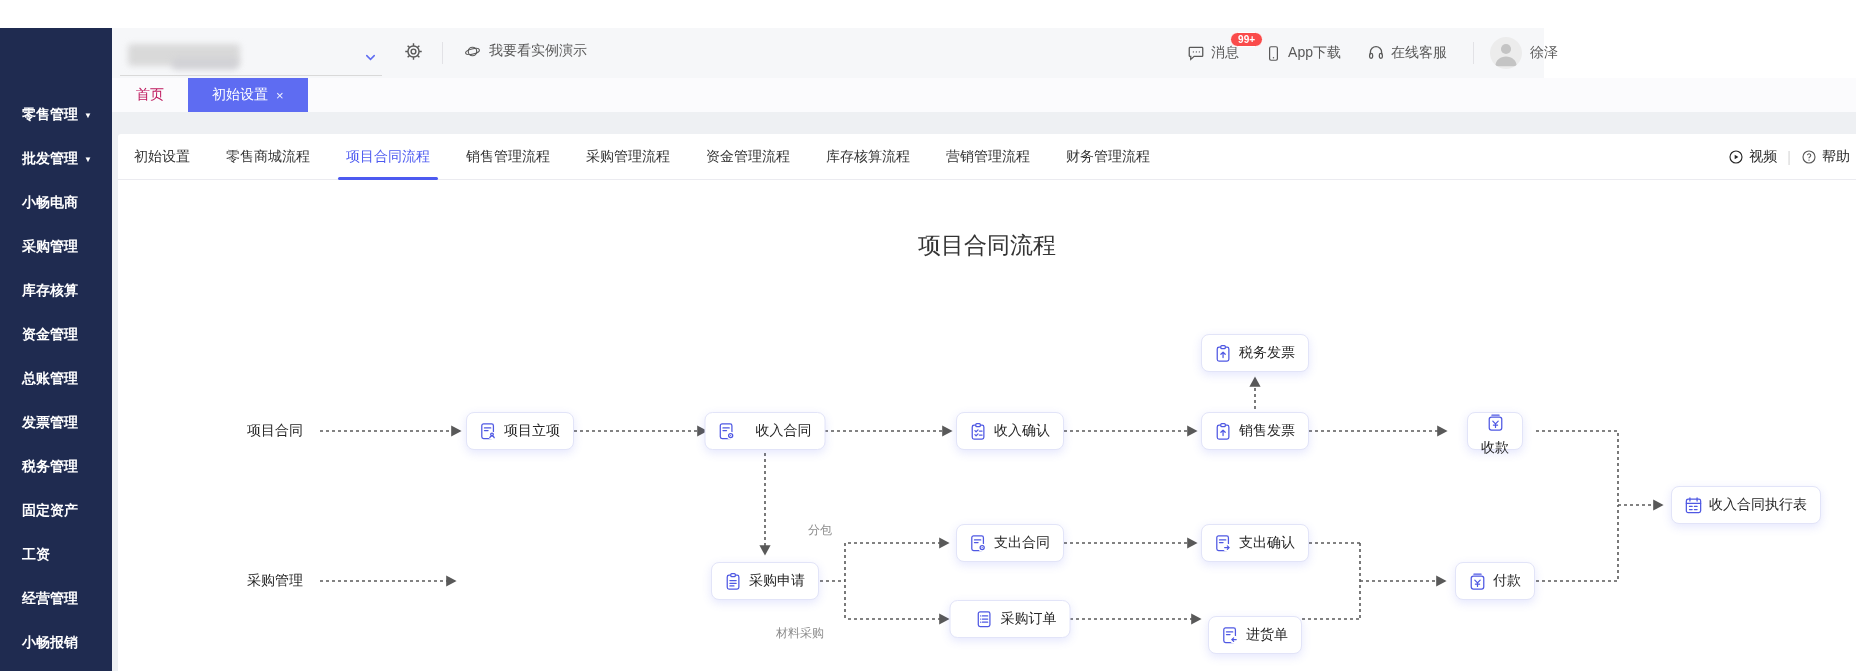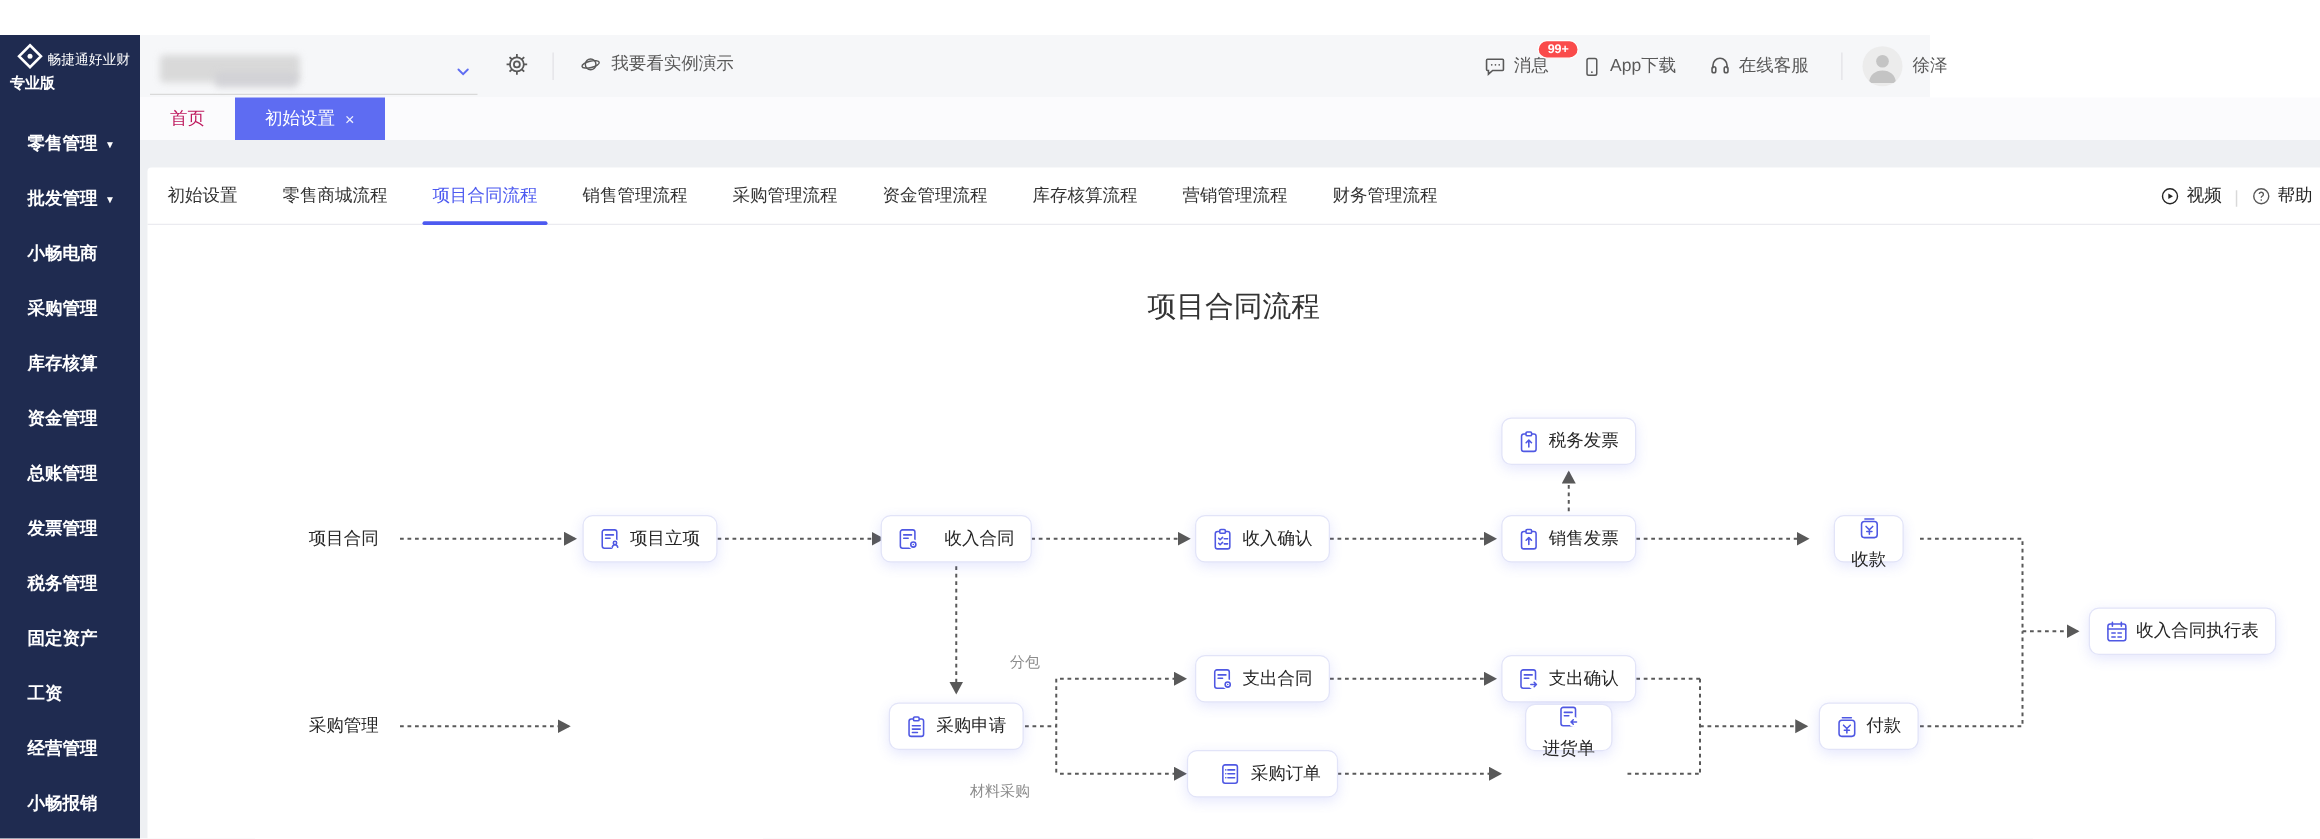--- a/index.html
+++ b/index.html
@@ -63,30 +63,20 @@
   svg{display:block;}
 </style>
 </head>
 <body>
 
 <div class="app">
 
   <div class="top-strip"></div>
 
   <div class="sidebar">
-    <div class="brand">
-      <span class="brand-logo">
-        <svg width="24" height="24" viewBox="0 0 24 24" fill="none" stroke="#fff" stroke-width="2">
-          <path d="M12 3.2l8.8 8.8-8.8 8.8-8.8-8.8z"></path>
-            <circle cx="12" cy="12" r="2" fill="#fff" stroke="none"></circle>
-        </svg>
-      </span>
-      <span class="brand-title">畅捷通好业财</span>
-      <span class="brand-edition">专业版</span>
-    </div>
     <div class="side-menu" id="side-menu">
         <div class="side-item">
           <span>零售管理</span>
           <span class="caret">▼</span>
         </div>
         <div class="side-item">
           <span>批发管理</span>
           <span class="caret">▼</span>
         </div>
         <div class="side-item">
@@ -375,21 +365,21 @@
           <svg width="17" height="19" viewBox="0 0 19 20" fill="none" stroke="#4f58e3" stroke-width="1.4" stroke-linecap="round" stroke-linejoin="round">
             <rect x="2" y="1.5" width="13" height="16.5" rx="2"></rect>
             <path d="M6.5 6h6M6.5 9.5h6M6.5 13h6"></path>
             <circle cx="4.6" cy="6" r="0.7" fill="#4f58e3" stroke="none"></circle>
             <circle cx="4.6" cy="9.5" r="0.7" fill="#4f58e3" stroke="none"></circle>
             <circle cx="4.6" cy="13" r="0.7" fill="#4f58e3" stroke="none"></circle>
           </svg>
         </span>
         <span>采购订单</span>
       </div>
-      <div class="fnode" style="left: 1255px; top: 582px; flex-direction: column;">
+      <div class="fnode" style="left: 1255px; top: 635px;">
         <span>
           <svg width="17" height="19" viewBox="0 0 19 20" fill="none" stroke="#4f58e3" stroke-width="1.4" stroke-linecap="round" stroke-linejoin="round">
             <rect x="2" y="1.5" width="13" height="16.5" rx="2"></rect>
             <path d="M5 6h7M5 9h4"></path>
             <circle cx="13.4" cy="14.6" r="4.4" fill="#fff" stroke="none"></circle>
             <path d="M15.9 14.6h-5M13 12.6l-2 2 2 2"></path>
           </svg>
         </span>
         <span>进货单</span>
       </div>

